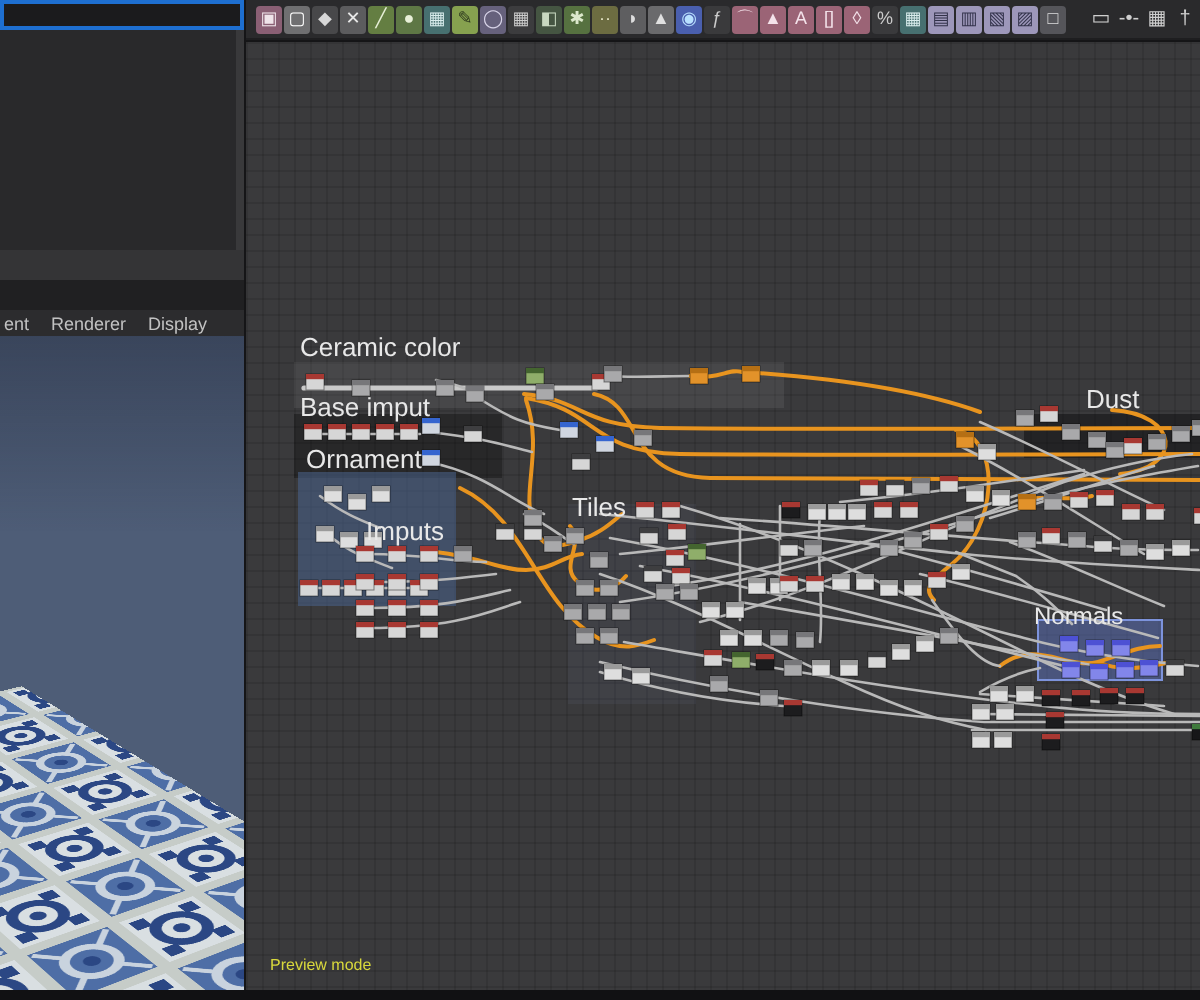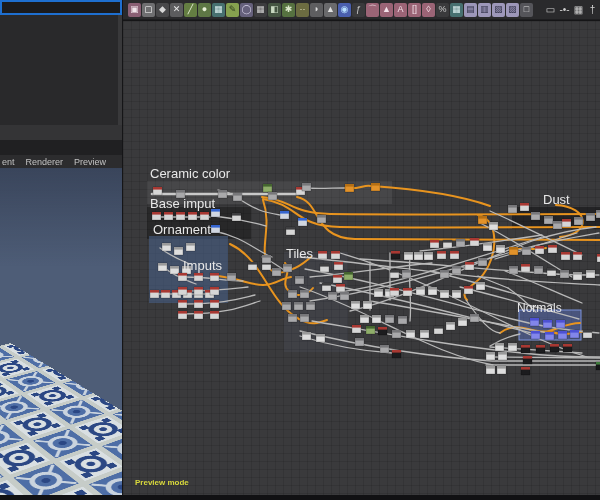--- a/index.html
+++ b/index.html
@@ -41,39 +41,39 @@
 
   
   #graph-area { position:absolute; left:123px; top:21px; width:556px; height:474px;
                 background-color:#3a3a3c;
                 background-image:
                   linear-gradient(rgba(0,0,0,0.10) 1px, transparent 1px),
                   linear-gradient(90deg, rgba(0,0,0,0.10) 1px, transparent 1px);
                 background-size:8px 8px; overflow:hidden; }
   #graph-svg { position:absolute; left:0; top:0; width:477px; height:474px; }
   #status-label { position:absolute; left:12px; bottom:8px; color:#d8d83c;
-                  font-size:8px; font-weight:bold; }
+                  font-size:8px; font-weight:normal; }
 
   #bottom-strip { position:absolute; left:0; top:495px; width:600px; height:5px; background:#111113; }
   text.glabel { fill:#e8e8e8; }
 </style>
 </head>
 <body>
 
 <div id="app">
 
   <div id="left-col">
     <div id="view2d-body"></div>
     <div id="view2d-focus"></div>
     <div id="left-strip1"></div>
     <div id="left-strip2"></div>
     <div id="menu-bar">
         <span class="menu-item">ent</span>
         <span class="menu-item">Renderer</span>
-        <span class="menu-item">Preview</span>
+        <span class="menu-item">Display</span>
       </div>
     <div id="viewport3d">
       <div class="tiles-plane">
         <svg width="500" height="620" xmlns="http://www.w3.org/2000/svg">
           <defs>
             <pattern id="tilepat" width="120" height="120" patternUnits="userSpaceOnUse">
               <rect width="120" height="120" fill="#c6ccc8"></rect>
               <rect x="4" y="4" width="52" height="52" fill="#d9dfe2"></rect>
               <rect x="64" y="4" width="52" height="52" fill="#4e6ea6"></rect>
               <rect x="4" y="64" width="52" height="52" fill="#4e6ea6"></rect>

